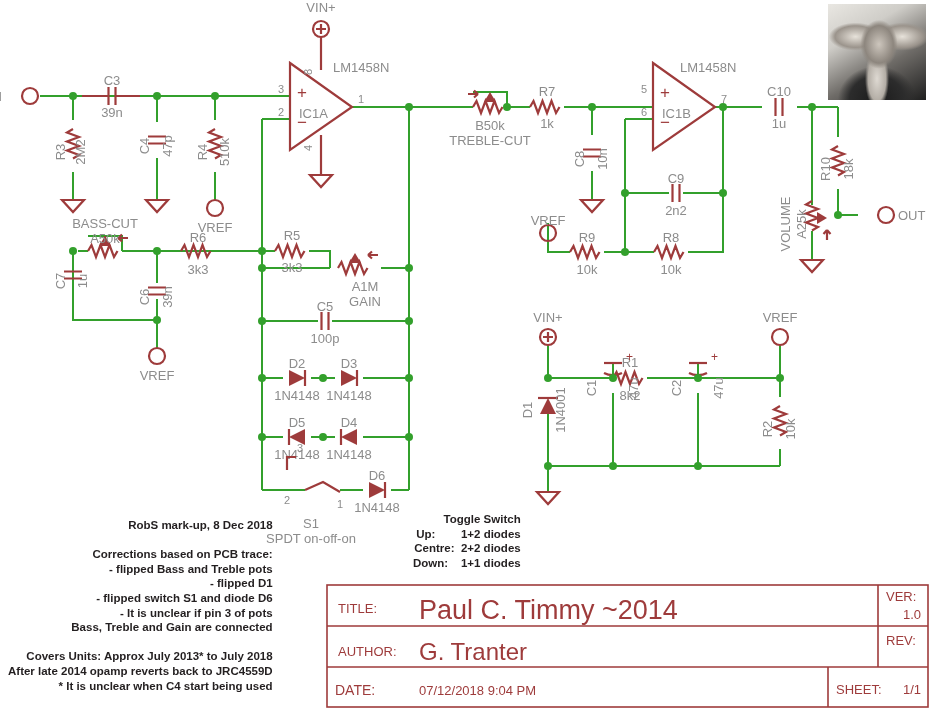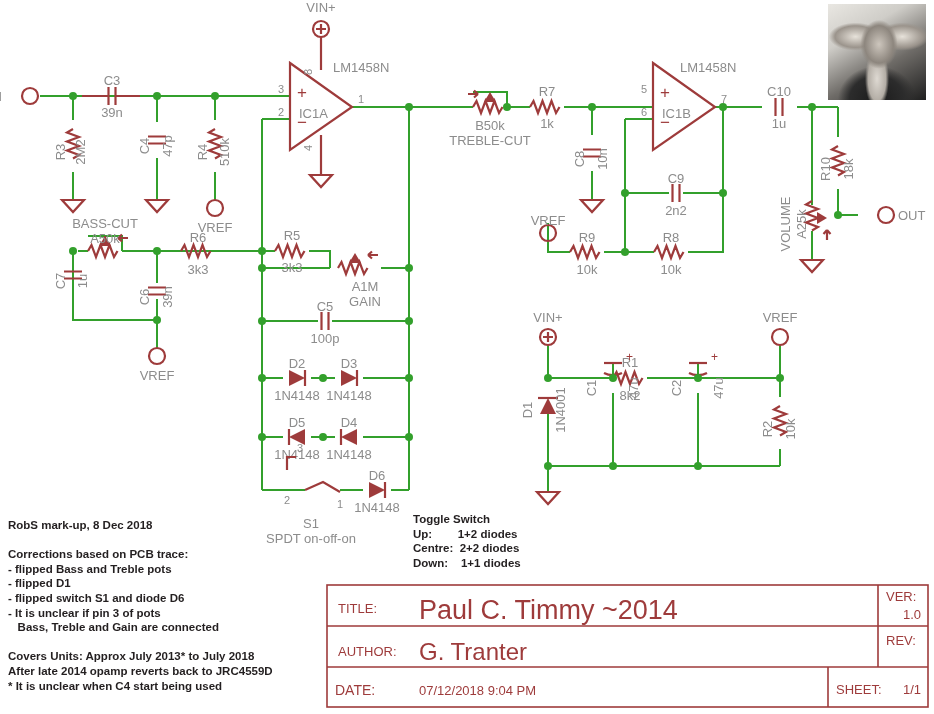--- a/index.html
+++ b/index.html
@@ -484,26 +484,26 @@
 
 <div style="position:absolute;left:828px;top:4px;width:98px;height:96px;background:
     radial-gradient(ellipse 26px 34px at 52% 42%, #cdc6bd 0%, #8d867e 55%, rgba(0,0,0,0) 72%),
     radial-gradient(ellipse 16px 40px at 50% 78%, #ded9d2 0%, #b3ada5 55%, rgba(0,0,0,0) 75%),
     radial-gradient(ellipse 34px 18px at 28% 34%, #e7e2da 0%, #9b948c 60%, rgba(0,0,0,0) 78%),
     radial-gradient(ellipse 34px 18px at 76% 34%, #e7e2da 0%, #9b948c 60%, rgba(0,0,0,0) 78%),
     radial-gradient(ellipse 46px 40px at 50% 100%, #1b1b1b 0%, #2c2c2c 60%, rgba(0,0,0,0) 85%),
     linear-gradient(150deg,#e9e7e2 0%,#cfcdc8 30%,#6f6c68 62%,#1f1f1f 100%);
     background-color:#3a3a38;overflow:hidden;"></div>
 
-<div class="tgl" style="left:413px;top:512px;">Toggle Switch
+<div class="tgl" style="left:413px;top:512px;text-align:right;">Toggle Switch
 Up:        1+2 diodes
 Centre:  2+2 diodes
 Down:    1+1 diodes</div>
 
-<div class="notes" style="left:8px;top:518px;">RobS mark-up, 8 Dec 2018
+<div class="notes" style="left:8px;top:518px;text-align:right;">RobS mark-up, 8 Dec 2018
 
 Corrections based on PCB trace:
 - flipped Bass and Treble pots
 - flipped D1
 - flipped switch S1 and diode D6
 - It is unclear if pin 3 of pots
    Bass, Treble and Gain are connected
 
 Covers Units: Approx July 2013* to July 2018
 After late 2014 opamp reverts back to JRC4559D

